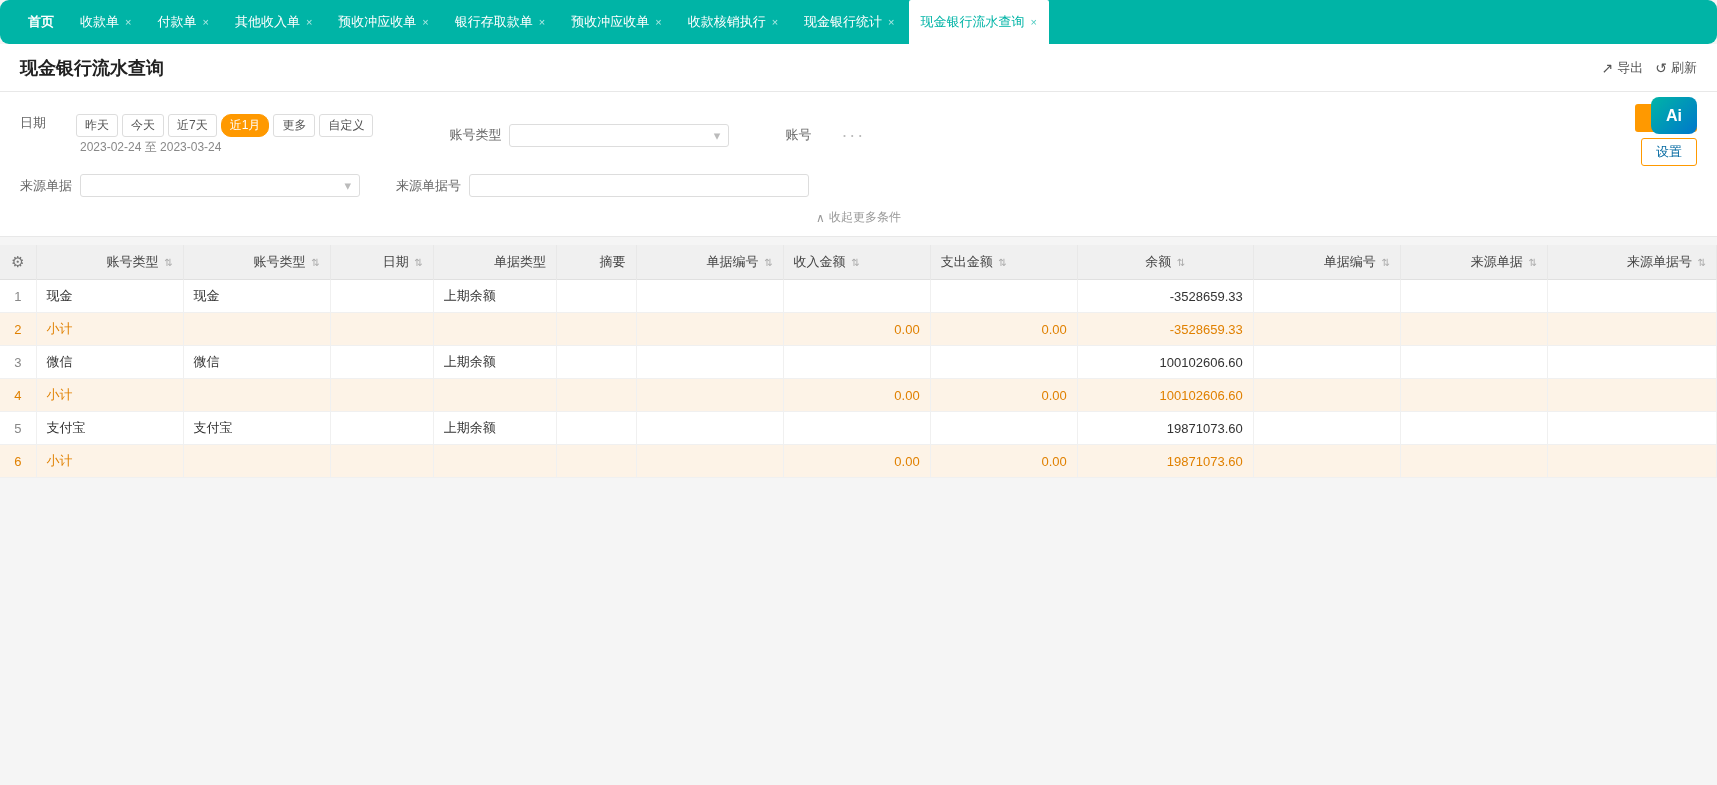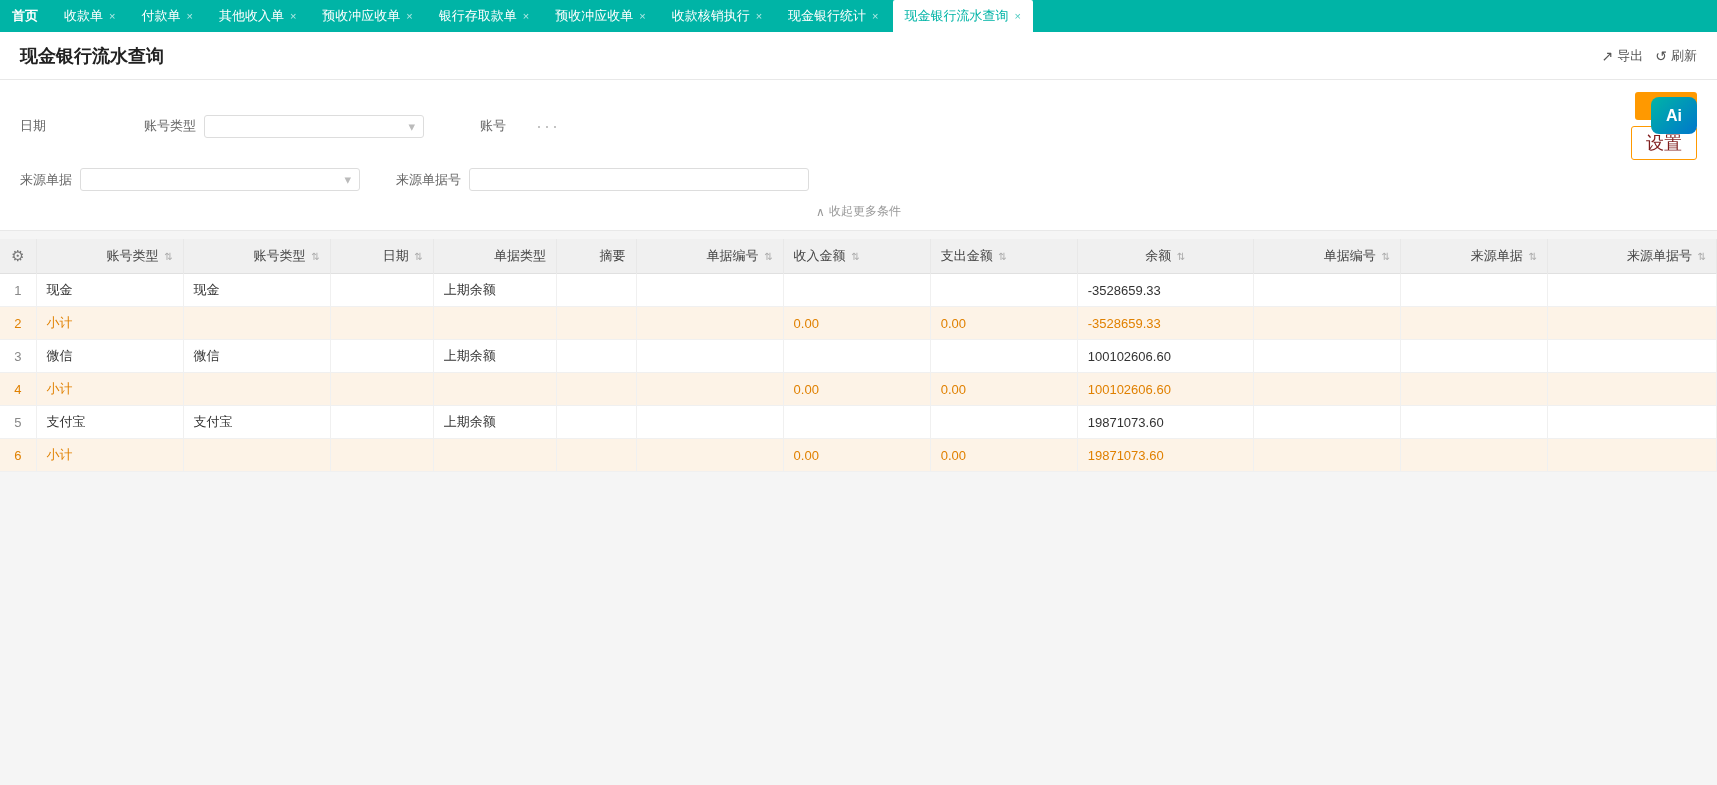--- a/index.html
+++ b/index.html
@@ -3,24 +3,25 @@
   <meta charset="utf-8">
   <style>
     * { box-sizing: border-box; margin: 0; padding: 0; }
     body { font-family: 'Microsoft YaHei', Arial, sans-serif; font-size: 13px; background: #f5f5f5; color: #333; }
 
     
     .top-nav {
       background: #00b4a6;
       display: flex;
       align-items: center;
-      height: 32px;
-      padding: 0 0;
+      height: 44px;
+      padding: 0 16px;
       gap: 2px;
       overflow: hidden;
+      border-radius: 9px;
     }
     .nav-tab {
       display: flex;
       align-items: center;
       padding: 0 12px;
       height: 100%;
       color: #fff;
       font-size: 13px;
       cursor: pointer;
       white-space: nowrap;
@@ -133,26 +134,26 @@
       color: #fff;
       border: none;
       padding: 5px 18px;
       border-radius: 3px;
       cursor: pointer;
       font-size: 13px;
       font-weight: bold;
     }
     .settings-btn {
       background: #fff;
-      color: #7f1d1d;
+      color: #0369a1;
       border: 1px solid #f90;
       padding: 4px 14px;
       border-radius: 3px;
       cursor: pointer;
-      font-size: 18px;
+      font-size: 13px;
     }
     .collapse-bar {
       display: flex;
       align-items: center;
       justify-content: center;
       color: #999;
       font-size: 12px;
       cursor: pointer;
       padding: 4px 0 2px 0;
       gap: 4px;
@@ -199,21 +200,21 @@
     }
     tbody tr.subtotal td {
       color: #e08000;
       font-weight: normal;
     }
     tbody td {
       padding: 7px 10px;
       white-space: nowrap;
       border-right: 1px solid #f0f0f0;
     }
-    td.num { text-align: left; }
+    td.num { text-align: right; }
     td.row-num { color: #888; text-align: center; }
 
     .gear-icon { font-size: 15px; color: #777; cursor: pointer; }
 
     
     .right-btns {
       display: flex;
       flex-direction: column;
       gap: 6px;
       align-items: flex-end;
@@ -294,20 +295,31 @@
       <span>刷新</span>
     </div>
   </div>
 </div>
 
 <div class="filter-area">
   <div class="filter-row">
 
     <div style="display:flex;align-items:flex-start;gap:8px;">
       <span class="filter-label">日期</span>
+      <div style="display:flex;flex-direction:column;gap:2px;">
+        <div class="filter-date-options">
+          <button class="date-btn">昨天</button>
+          <button class="date-btn">今天</button>
+          <button class="date-btn">近7天</button>
+          <button class="date-btn active">近1月</button>
+          <button class="date-btn">更多</button>
+          <button class="date-btn">自定义</button>
+        </div>
+        <span class="date-range-text">2023-02-24 至 2023-03-24</span>
+      </div>
     </div>
 
     <div style="display:flex;align-items:center;gap:8px;margin-left:60px;">
       <span class="filter-label">账号类型</span>
       <div class="filter-select" style="min-width:220px;">
         <span></span>
         <span class="chevron">▾</span>
       </div>
     </div>
 

